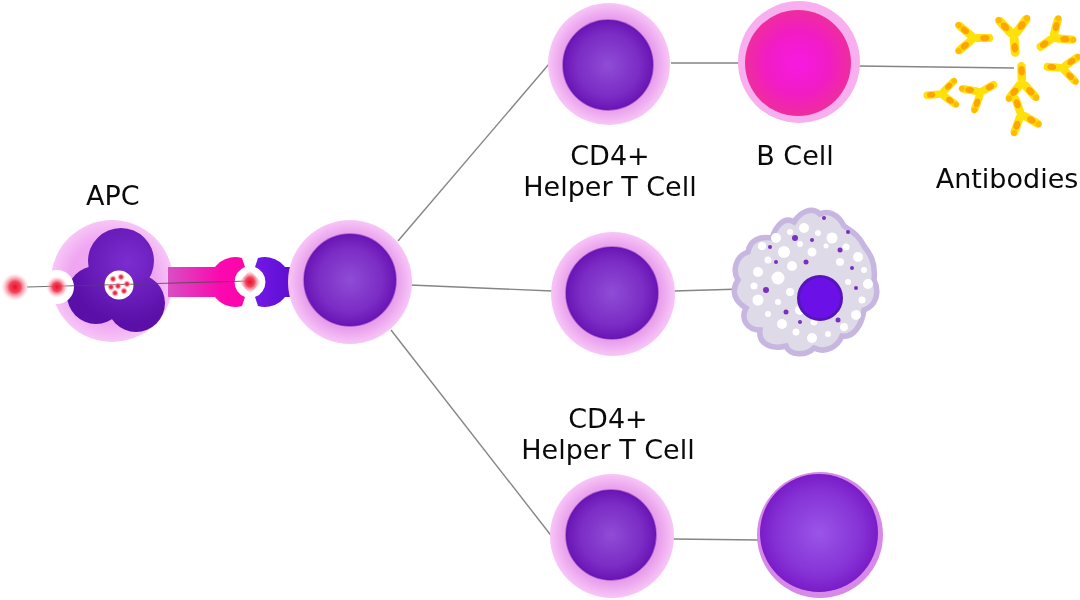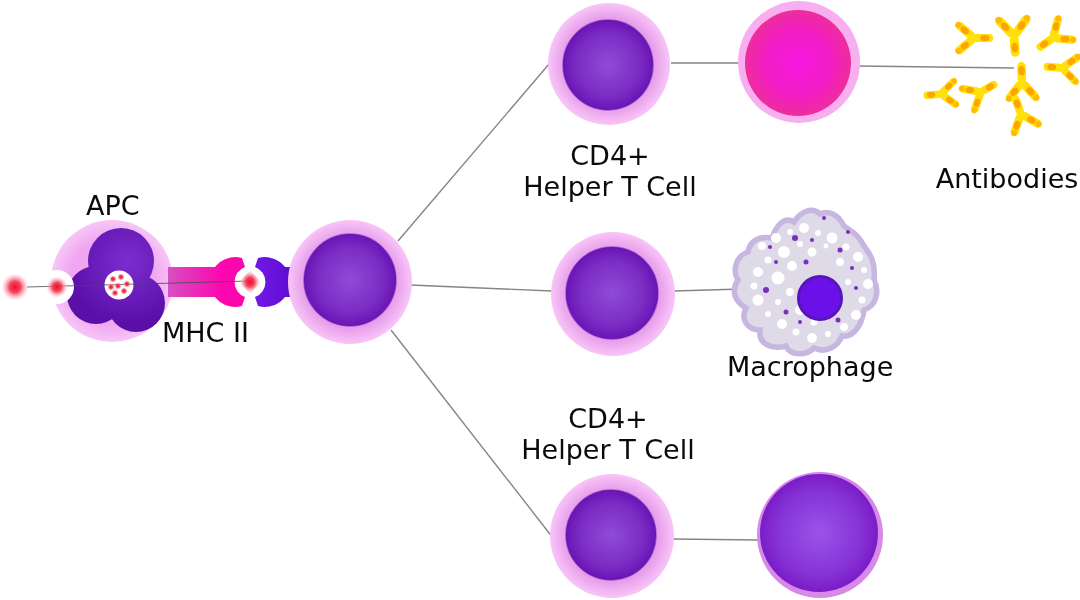--- a/index.html
+++ b/index.html
@@ -225,33 +225,32 @@
     <circle cx="612" cy="536" r="62" fill="url(#ringPink)"></circle>
     <circle cx="611" cy="535" r="45" fill="url(#nucPurple)" stroke="#5e10a8" stroke-width="1.5" stroke-opacity="0.5"></circle>
   </g>
 
   <g>
     <circle cx="820" cy="535" r="63" fill="#d789e8"></circle>
     <circle cx="819" cy="533" r="59" fill="url(#bigPurple)"></circle>
   </g>
 </svg>
 
-<div class="lbl" style="left:86px;top:190px;text-align:right;">APC</div>
-
-<div class="lbl" style="left:162px;top:317px;">MHC II</div>
+<div class="lbl" style="left:86px;top:180px;text-align:right;">APC</div>
+
 
 
 <div class="lbl center" style="left:500px;top:140px;width:220px;">
   <div>CD4+</div>
   <div>Helper T Cell</div>
 </div>
 
+<div class="lbl center" style="left:735px;top:140px;width:120px;">B Cell</div>
 
 <div class="lbl center" style="left:927px;top:163px;width:160px;">Antibodies</div>
 
-<div class="lbl center" style="left:727px;top:351px;width:160px;">Macrophage</div>
 
 <div class="lbl center" style="left:498px;top:403px;width:220px;">
   <div>CD4+</div>
   <div>Helper T Cell</div>
 </div>
 
 </div>
 
 </body></html>

